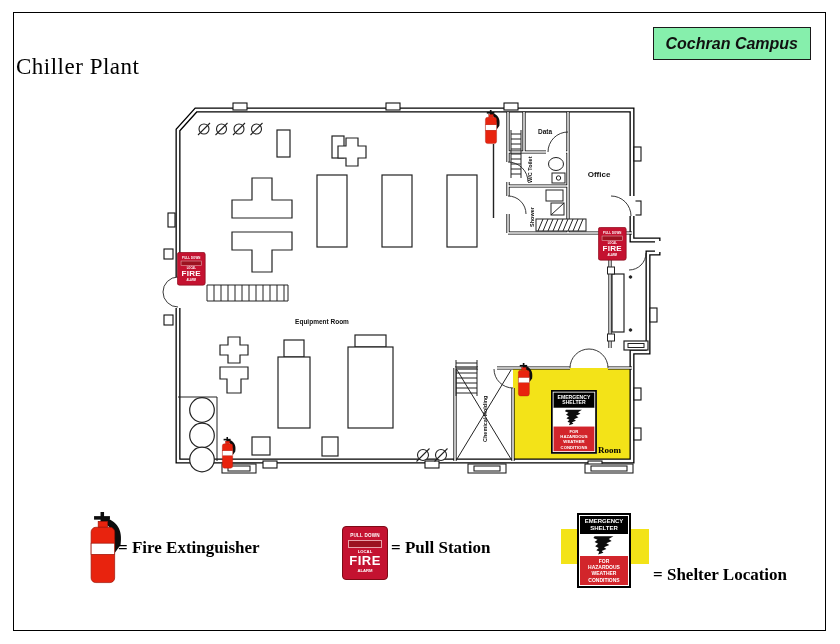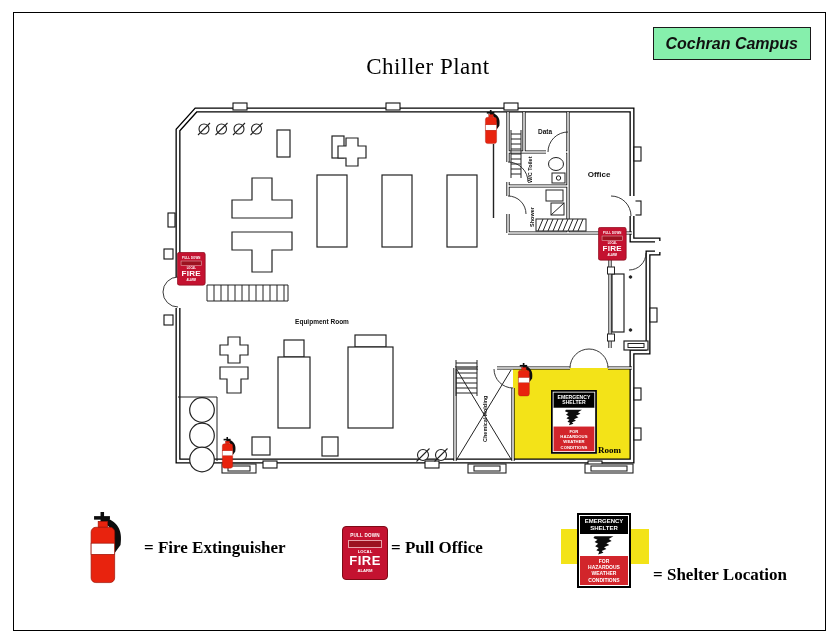--- a/index.html
+++ b/index.html
@@ -7,21 +7,21 @@
     --shelter-yellow:#f3e318; --sign-red:#d2252b;
   }
   html,body{margin:0;padding:0;background:#fff;}
   #page{position:relative;width:840px;height:644px;background:#fff;overflow:hidden;
         font-family:"Liberation Sans",sans-serif;}
   .outer-border{position:absolute;left:13px;top:12px;width:811px;height:617px;
         border:1.5px solid #000;}
   .campus-box{position:absolute;top:27px;right:29px;border:1.5px solid #1a1a1a;
         padding:6px 12px;background:#86efac;}
   .campus-box span{font:700 italic 16px/1.2 "Liberation Sans",sans-serif;color:#111;}
-  .title{position:absolute;left:16px;right:0;top:53px;text-align:center;
+  .title{position:absolute;left:16px;right:0;top:53px;
         font:400 23px/1.2 "Liberation Serif",serif;color:#000;letter-spacing:.5px;}
   svg text{user-select:none;}
   .lbl{font-family:"Liberation Sans",sans-serif;font-weight:700;fill:#111;}
   .lbl-serif{font-family:"Liberation Serif",serif;font-weight:700;fill:#000;}
 
   
   .pull-sign{position:absolute;width:46px;height:54px;background:var(--alarm-red,#c41230);
       border:1px solid #7d0a16;border-radius:4px;display:flex;flex-direction:column;
       align-items:center;justify-content:center;color:#fff;text-align:center;
       box-sizing:border-box;padding:2px 1px;z-index:5;}
@@ -248,30 +248,30 @@
         </svg>
     </div>
     <div class="ss-bot">
       <span>FOR HAZARDOUS WEATHER CONDITIONS</span>
     </div>
   </div>
 
   <svg style="position:absolute;left:84px;top:512px" width="46" height="80" viewBox="0 0 32 68">
     <use href="#ext-sym"></use>
   </svg>
-  <div class="legend-label" style="left:144px;top:538px">= Fire Extinguisher</div>
+  <div class="legend-label" style="left:118px;top:538px">= Fire Extinguisher</div>
 
   <div class="pull-sign" style="left:342px;top:526px">
     <span class="ps-top">PULL DOWN</span>
     <span class="ps-handle"></span>
     <span class="ps-local">LOCAL</span>
     <span class="ps-fire">FIRE</span>
     <span class="ps-alarm">ALARM</span>
   </div>
-  <div class="legend-label" style="left:391px;top:538px">= Pull Office</div>
+  <div class="legend-label" style="left:391px;top:538px">= Pull Station</div>
 
   <div class="yellow-band"></div>
   <div class="shelter-sign" style="left:577px;top:513px">
     <div class="ss-top">EMERGENCY SHELTER</div>
     <div class="ss-mid">
       <svg viewBox="0 0 40 34">
           <path fill="#0d0d0d" d="M4,2 L36,2 L28,7 L33,10 L24,14 L29,17 L20,21 L24,24 L16,27 L19,30 L10,33 L12,28 L7,26 L11,22 L5,19 L10,15 L4,12 L9,8 L2,5 Z"></path>
         </svg>
     </div>
     <div class="ss-bot">

